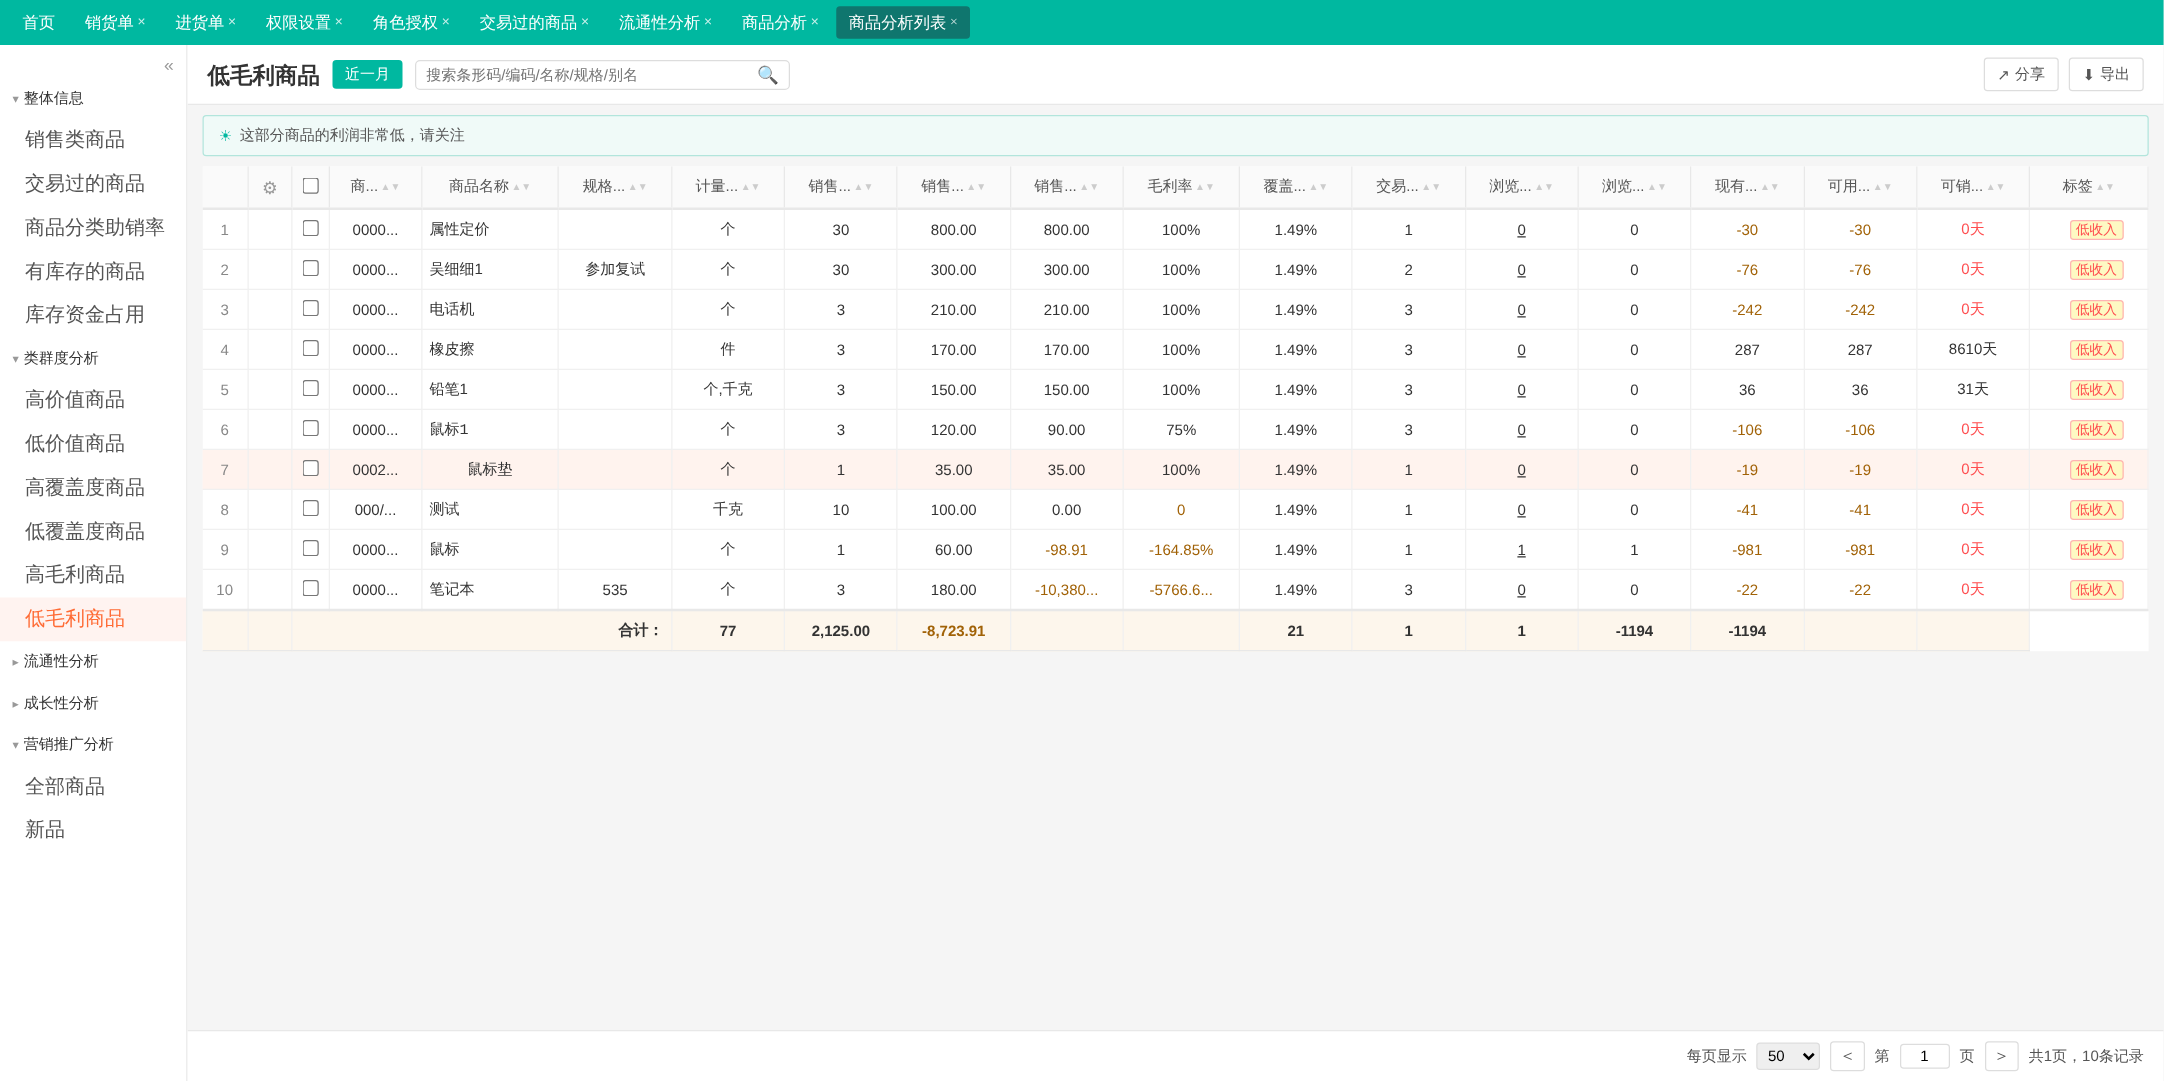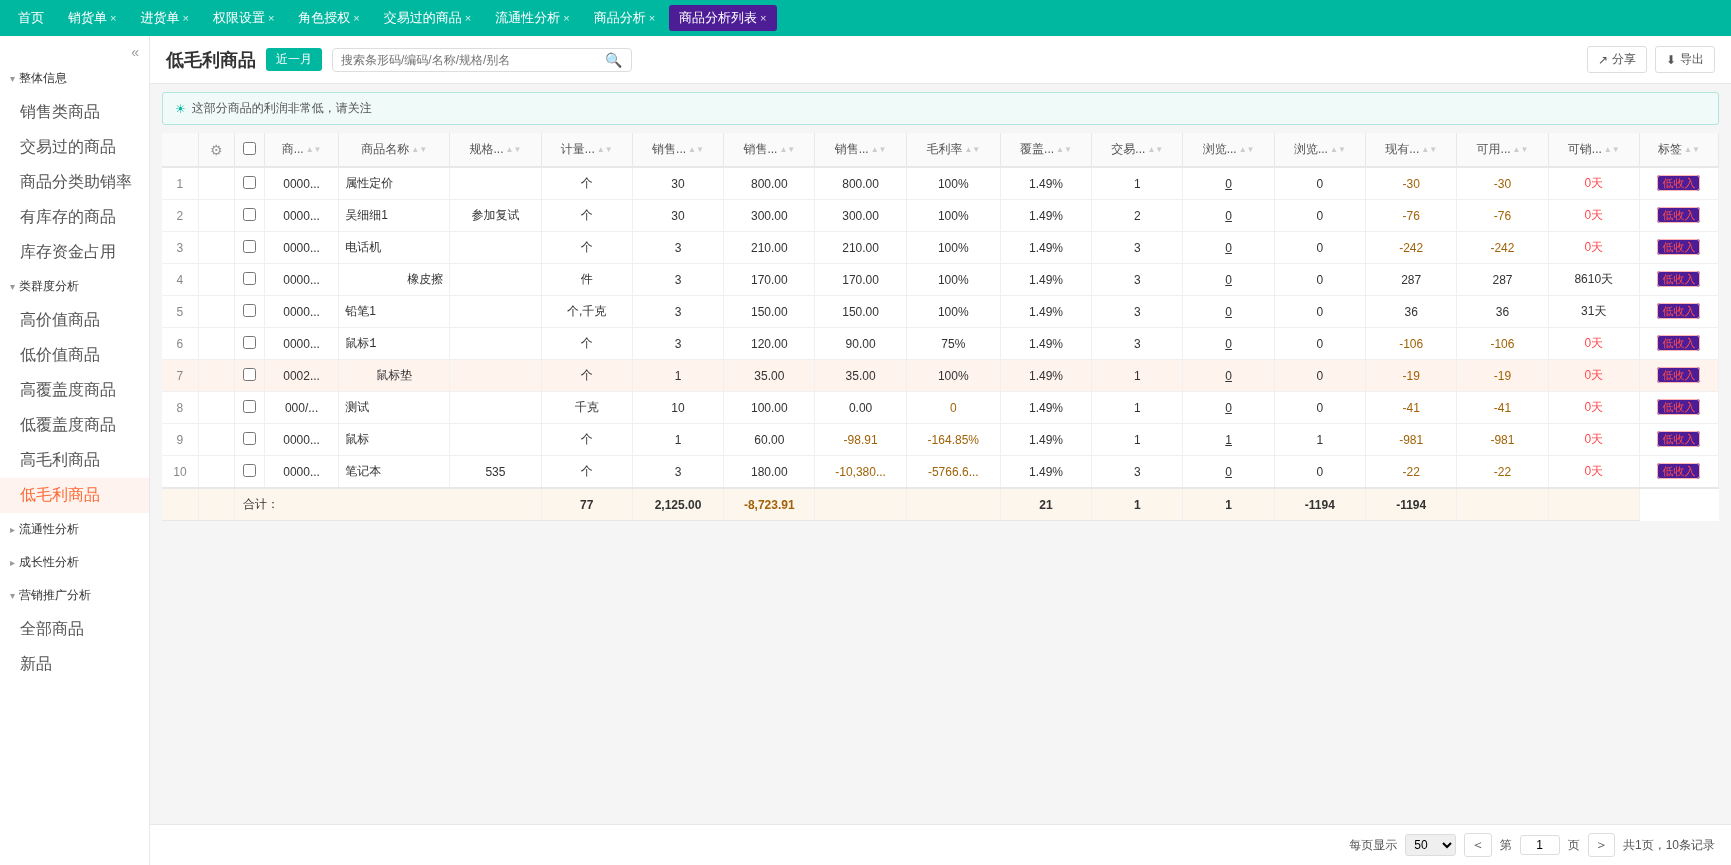--- a/index.html
+++ b/index.html
@@ -18,21 +18,21 @@
       color: #fff;
       padding: 4px 10px;
       cursor: pointer;
       border-radius: 3px;
       font-size: 13px;
       white-space: nowrap;
       display: flex;
       align-items: center;
       gap: 3px;
     }
-    .nav-item.active { background: #4c1d95; }
+    .nav-item.active { background: #0f766e; font-family: Liberation Serif, serif; }
     .nav-close { font-size: 11px; opacity: 0.8; }
 
     
     .layout { display: flex; height: calc(100vh - 36px); }
 
     
     .sidebar {
       width: 150px;
       background: #fff;
       border-right: 1px solid #e8e8e8;
@@ -181,26 +181,27 @@
       border-bottom: 1px solid #f0f0f0;
       white-space: nowrap;
     }
     tbody tr.highlighted { background: #fff3ee; }
     tbody tr.highlighted td { background: #fff3ee; }
 
     .row-num { color: #888; }
     .underline-link { text-decoration: underline; color: #333; cursor: pointer; }
     .days-red { color: #ff4d4f; }
     .tag-badge {
-      background: #4c1d95;
+      background: #fef9c3;
       color: #ff4d4f;
       border: 1px solid #ffb3b3;
       border-radius: 3px;
       padding: 1px 4px;
       font-size: 11px;
+      margin-left: 12px;
     }
     .negative { color: #a16207; }
     .settings-icon { cursor: pointer; color: #999; font-size: 14px; }
     .checkbox-cell { width: 30px; }
 
     
     .footer-total {
       background: #fdf6ec;
       border-top: 2px solid #e8e8e8;
     }
@@ -462,21 +463,21 @@
       <td class="negative">-242</td>
       <td class="negative">-242</td>
       <td class="days-red">0天</td>
       <td><span class="tag-badge">低收入</span></td>
     </tr>
             <tr>
               <td class="row-num">4</td>
       <td></td>
       <td class="checkbox-cell"><input type="checkbox" style=""></td>
       <td>0000...</td>
-      <td style="text-align:right;">橡皮擦</td>
+      <td style="text-align:left;">橡皮擦</td>
       <td></td>
       <td>件</td>
       <td>3</td>
       <td>170.00</td>
       <td class="">170.00</td>
       <td class="">100%</td>
       <td>1.49%</td>
       <td>3</td>
       <td><span class="underline-link">0</span></td>
       <td>0</td>
@@ -609,21 +610,21 @@
       <td class="negative">-22</td>
       <td class="negative">-22</td>
       <td class="days-red">0天</td>
       <td><span class="tag-badge">低收入</span></td>
     </tr>
           </tbody>
         <tfoot>
           <tr class="footer-total">
             <td></td>
             <td></td>
-            <td colspan="4" style="text-align:left; padding-left:8px; font-weight:normal;">合计：</td>
+            <td colspan="4" style="text-align:right; padding-left:8px; font-weight:bold;">合计：</td>
             <td>77</td>
             <td>2,125.00</td>
             <td class="negative">-8,723.91</td>
             <td></td>
             <td></td>
             <td>21</td>
             <td>1</td>
             <td>1</td>
             <td>-1194</td>
             <td>-1194</td>

